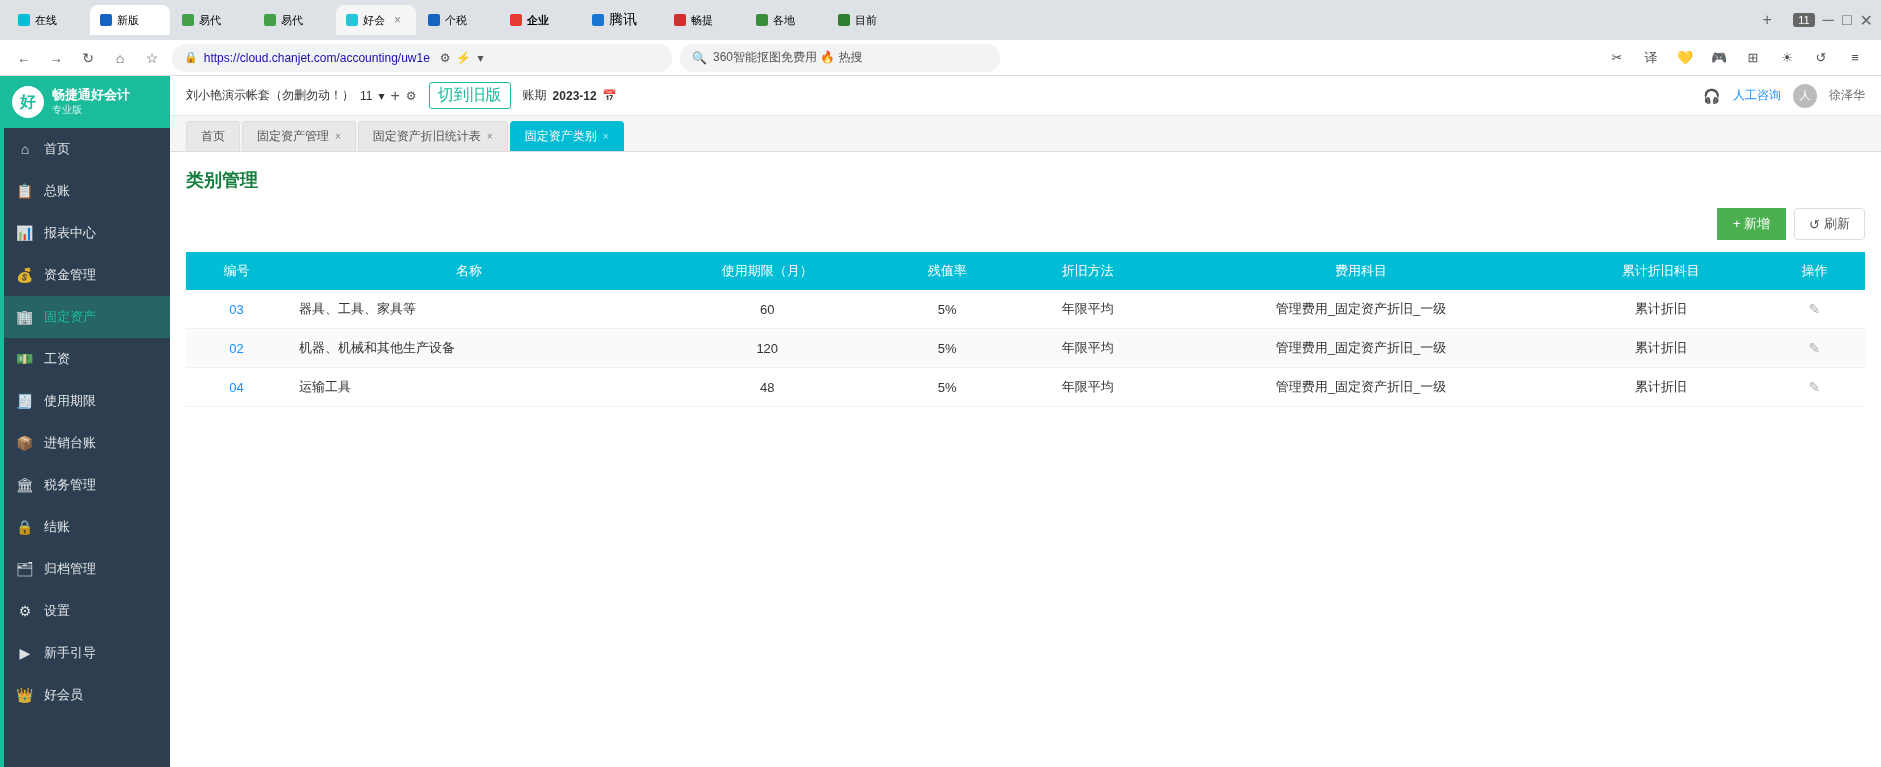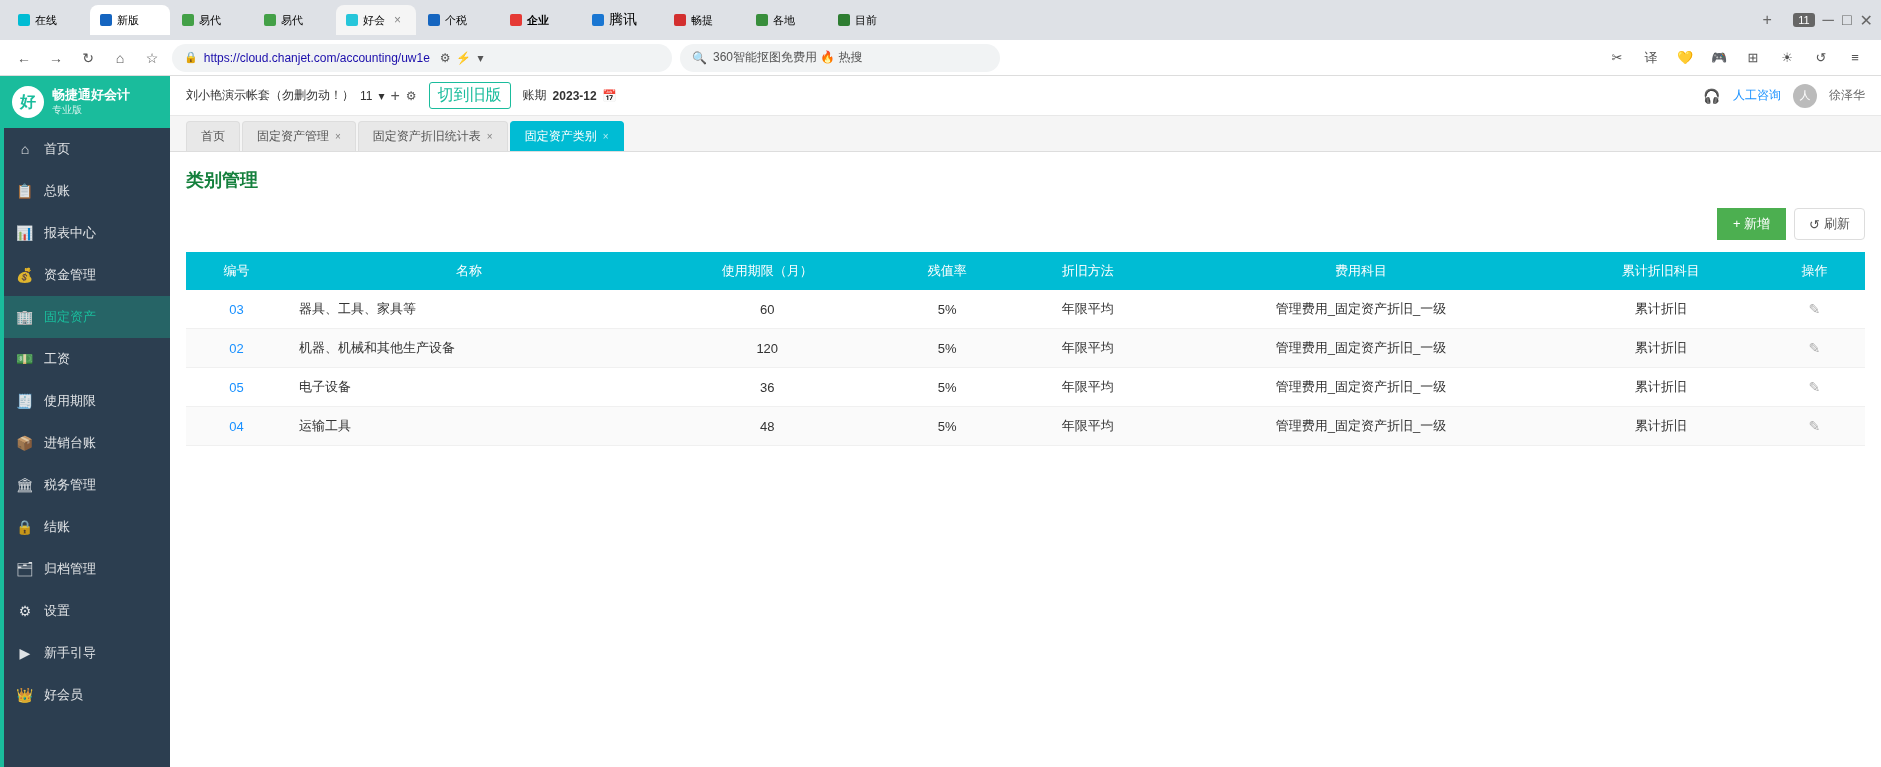--- a/index.html
+++ b/index.html
@@ -312,30 +312,20 @@
               <td class="id-cell">02</td>
               <td class="name-cell">机器、机械和其他生产设备</td>
               <td>120</td>
               <td>5%</td>
               <td>年限平均</td>
               <td>管理费用_固定资产折旧_一级</td>
               <td>累计折旧</td>
               <td style="color: rgb(170, 170, 170); cursor: pointer; font-size: 14px;">✎</td>
             </tr>
             <tr>
-              <td class="id-cell">05</td>
-              <td class="name-cell">电子设备</td>
-              <td>36</td>
-              <td>5%</td>
-              <td>年限平均</td>
-              <td>管理费用_固定资产折旧_一级</td>
-              <td>累计折旧</td>
-              <td style="color: rgb(170, 170, 170); cursor: pointer; font-size: 14px;">✎</td>
-            </tr>
-            <tr>
               <td class="id-cell">04</td>
               <td class="name-cell">运输工具</td>
               <td>48</td>
               <td>5%</td>
               <td>年限平均</td>
               <td>管理费用_固定资产折旧_一级</td>
               <td>累计折旧</td>
               <td style="color: rgb(170, 170, 170); cursor: pointer; font-size: 14px;">✎</td>
             </tr>
           </tbody>

